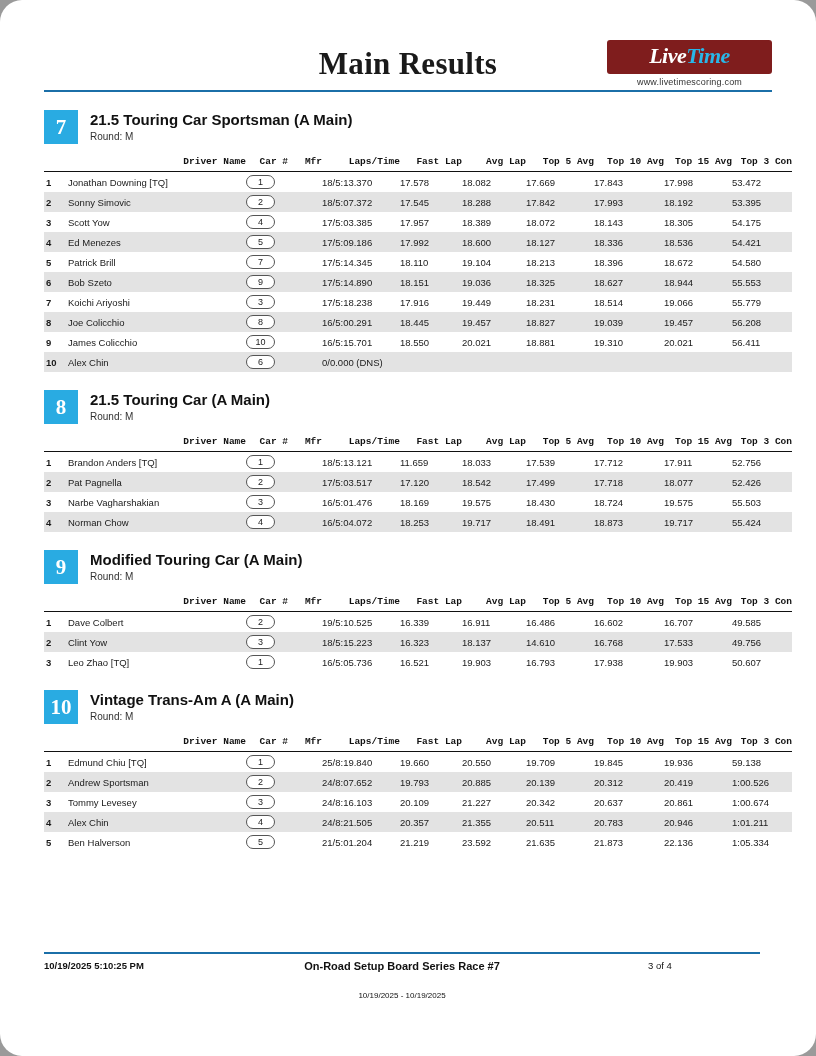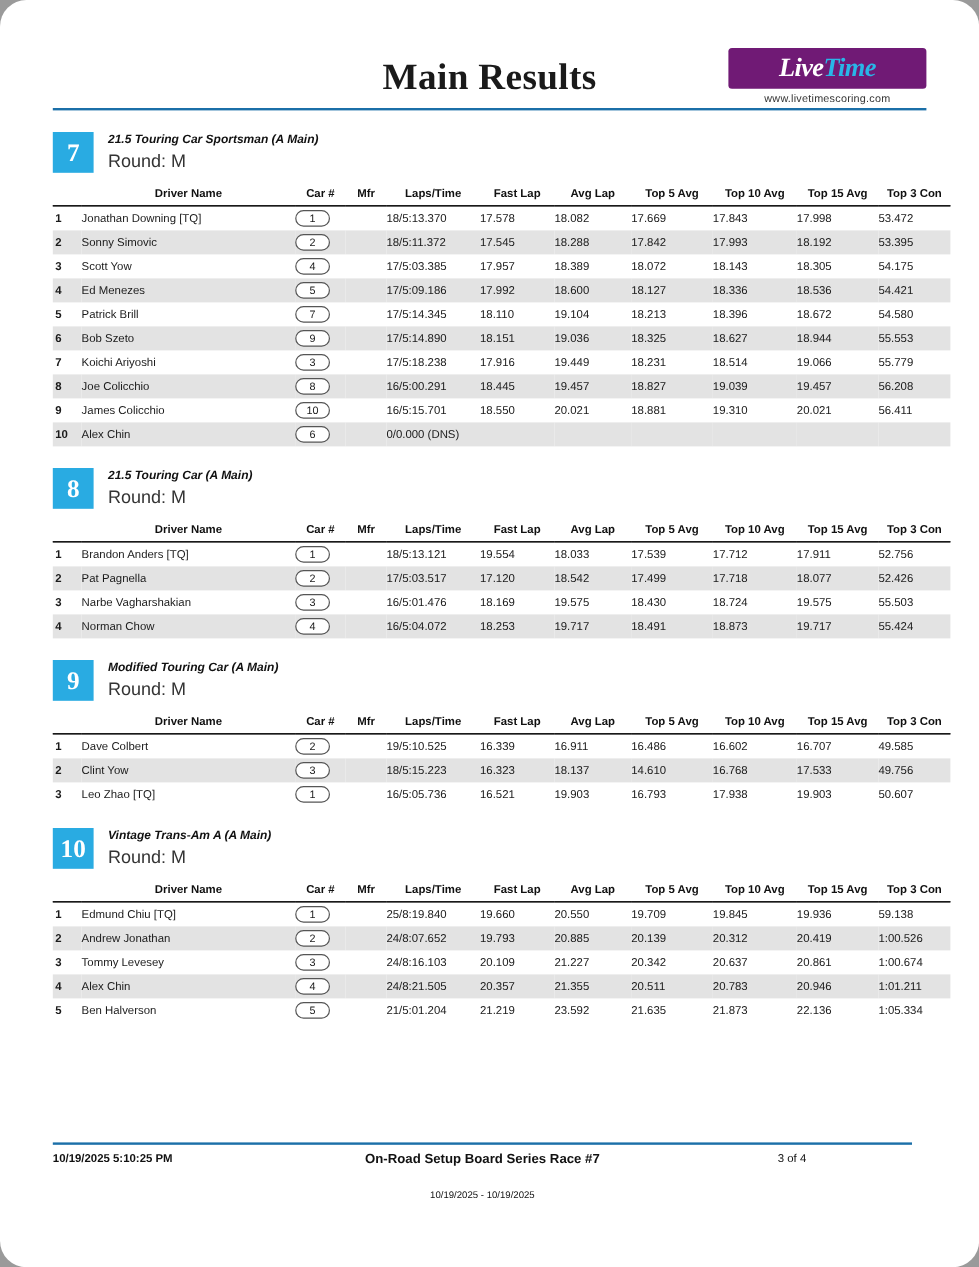--- a/index.html
+++ b/index.html
@@ -42,21 +42,21 @@
     right: 44px;
     top: 40px;
     text-align: center;
     width: 180px;
   }
   .logo-img {
     width: 165px;
     height: 34px;
     margin-left: 15px;
     position: relative;
-    background: #701a75;
+    background: #7f1d1d;
     border-radius: 3px;
     overflow: hidden;
     display: block;
   }
   .logo-text {
     position: absolute;
     left: 0; right: 0; top: 3px;
     text-align: center;
     font-family: "Liberation Serif", serif;
     font-style: italic;
@@ -102,45 +102,45 @@
     align-items: center;
     justify-content: center;
     flex: 0 0 auto;
     font-family: "Liberation Serif", serif;
   }
   .race-titles {
     margin-left: 12px;
     padding-top: 1px;
   }
   .race-name {
-    font-size: 10px;
+    font-size: 15px;
     font-weight: bold;
     color: #111;
     line-height: 1.15;
-    font-style: italic;
   }
   .race-round {
-    font-size: 15px;
+    font-size: 10px;
     color: #333;
     margin-top: 3px;
   }
   table.results {
     width: 100%;
     border-collapse: collapse;
     margin-top: 9px;
     table-layout: fixed;
   }
   table.results th {
     font-size: 9.5px;
     font-weight: bold;
     color: #111;
-    text-align: center;
+    text-align: right;
     padding: 3px 0 4px 0;
     border-bottom: 1.2px solid #111;
     white-space: nowrap;
+    font-family: Liberation Mono, monospace;
   }
   table.results td {
     font-size: 9.5px;
     color: #1a1a1a;
     padding: 3px 0;
     white-space: nowrap;
     height: 13px;
   }
   tr.alt td { background: #e3e3e3; }
   .col-pos { width: 22px; text-align: left; font-weight: bold; padding-left: 2px !important; }
@@ -244,21 +244,21 @@
               <td class="col-t5">17.669</td>
               <td class="col-t10">17.843</td>
               <td class="col-t15">17.998</td>
               <td class="col-t3">53.472</td>
             </tr>
             <tr class="alt">
               <td class="col-pos">2</td>
               <td class="col-driver">Sonny Simovic</td>
               <td class="col-car"><span class="carnum">2</span></td>
               <td class="col-mfr"></td>
-              <td class="col-laps">18/5:11.372</td>
+              <td class="col-laps">18/5:07.372</td>
               <td class="col-fast">17.545</td>
               <td class="col-avg">18.288</td>
               <td class="col-t5">17.842</td>
               <td class="col-t10">17.993</td>
               <td class="col-t15">18.192</td>
               <td class="col-t3">53.395</td>
             </tr>
             <tr>
               <td class="col-pos">3</td>
               <td class="col-driver">Scott Yow</td>
@@ -391,21 +391,21 @@
             <th class="col-t3">Top 3 Con</th>
           </tr>
         </thead>
         <tbody>
             <tr>
               <td class="col-pos">1</td>
               <td class="col-driver">Brandon Anders [TQ]</td>
               <td class="col-car"><span class="carnum">1</span></td>
               <td class="col-mfr"></td>
               <td class="col-laps">18/5:13.121</td>
-              <td class="col-fast">19.554</td>
+              <td class="col-fast">11.659</td>
               <td class="col-avg">18.033</td>
               <td class="col-t5">17.539</td>
               <td class="col-t10">17.712</td>
               <td class="col-t15">17.911</td>
               <td class="col-t3">52.756</td>
             </tr>
             <tr class="alt">
               <td class="col-pos">2</td>
               <td class="col-driver">Pat Pagnella</td>
               <td class="col-car"><span class="carnum">2</span></td>
@@ -549,21 +549,21 @@
               <td class="col-laps">25/8:19.840</td>
               <td class="col-fast">19.660</td>
               <td class="col-avg">20.550</td>
               <td class="col-t5">19.709</td>
               <td class="col-t10">19.845</td>
               <td class="col-t15">19.936</td>
               <td class="col-t3">59.138</td>
             </tr>
             <tr class="alt">
               <td class="col-pos">2</td>
-              <td class="col-driver">Andrew Jonathan</td>
+              <td class="col-driver">Andrew Sportsman</td>
               <td class="col-car"><span class="carnum">2</span></td>
               <td class="col-mfr"></td>
               <td class="col-laps">24/8:07.652</td>
               <td class="col-fast">19.793</td>
               <td class="col-avg">20.885</td>
               <td class="col-t5">20.139</td>
               <td class="col-t10">20.312</td>
               <td class="col-t15">20.419</td>
               <td class="col-t3">1:00.526</td>
             </tr>

